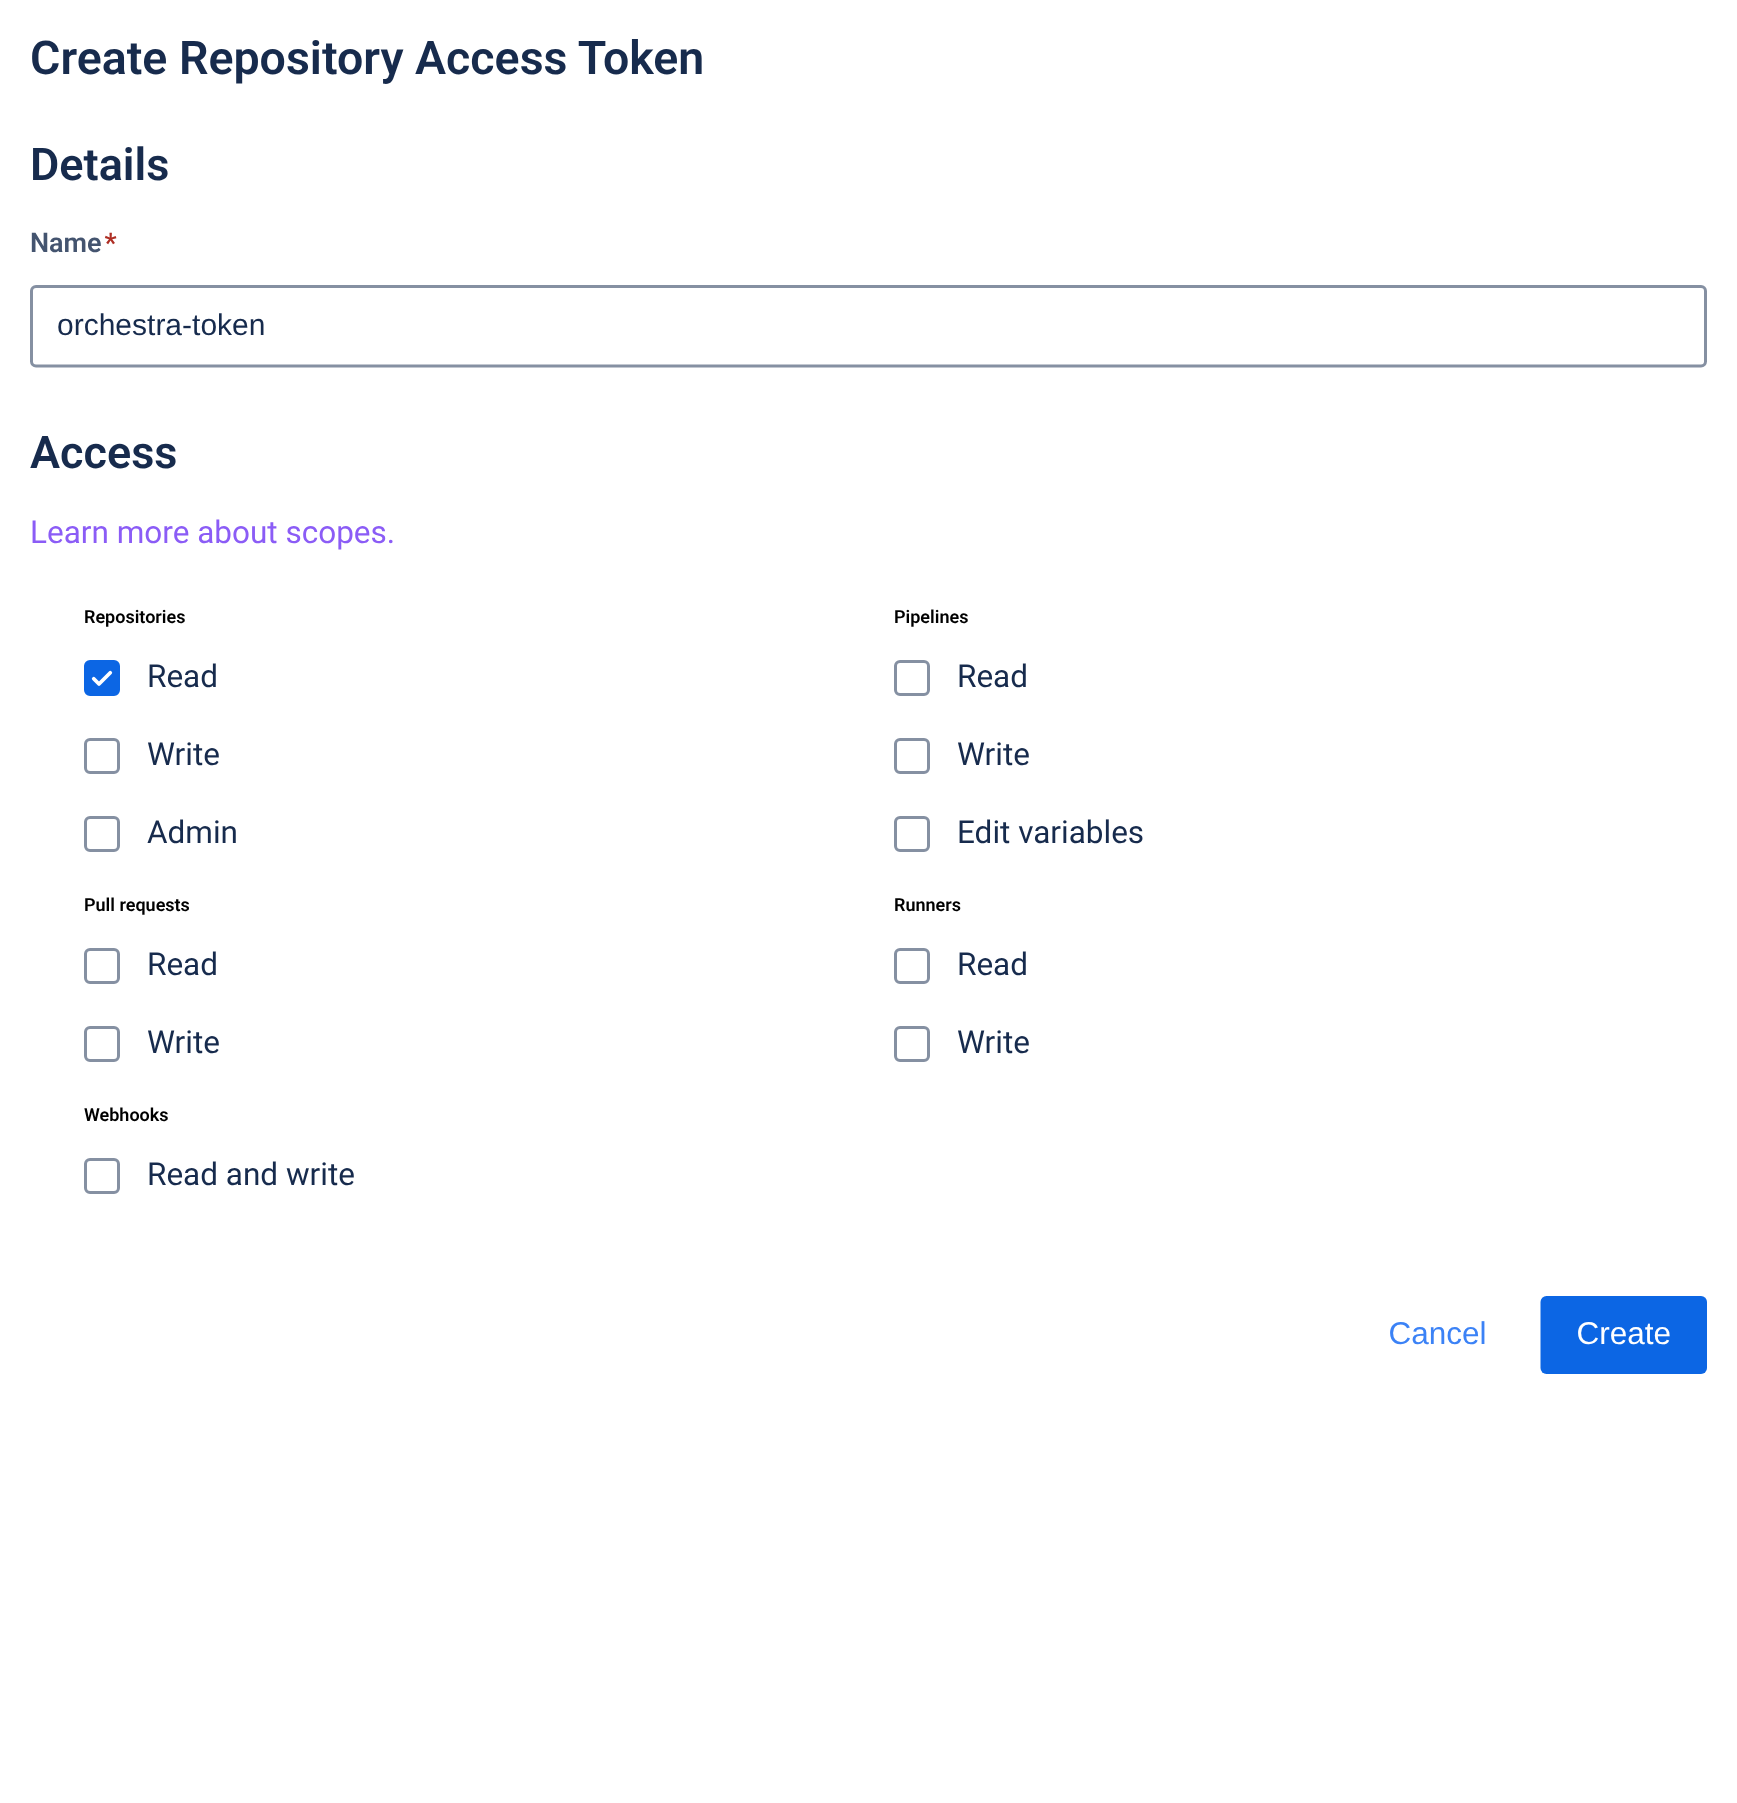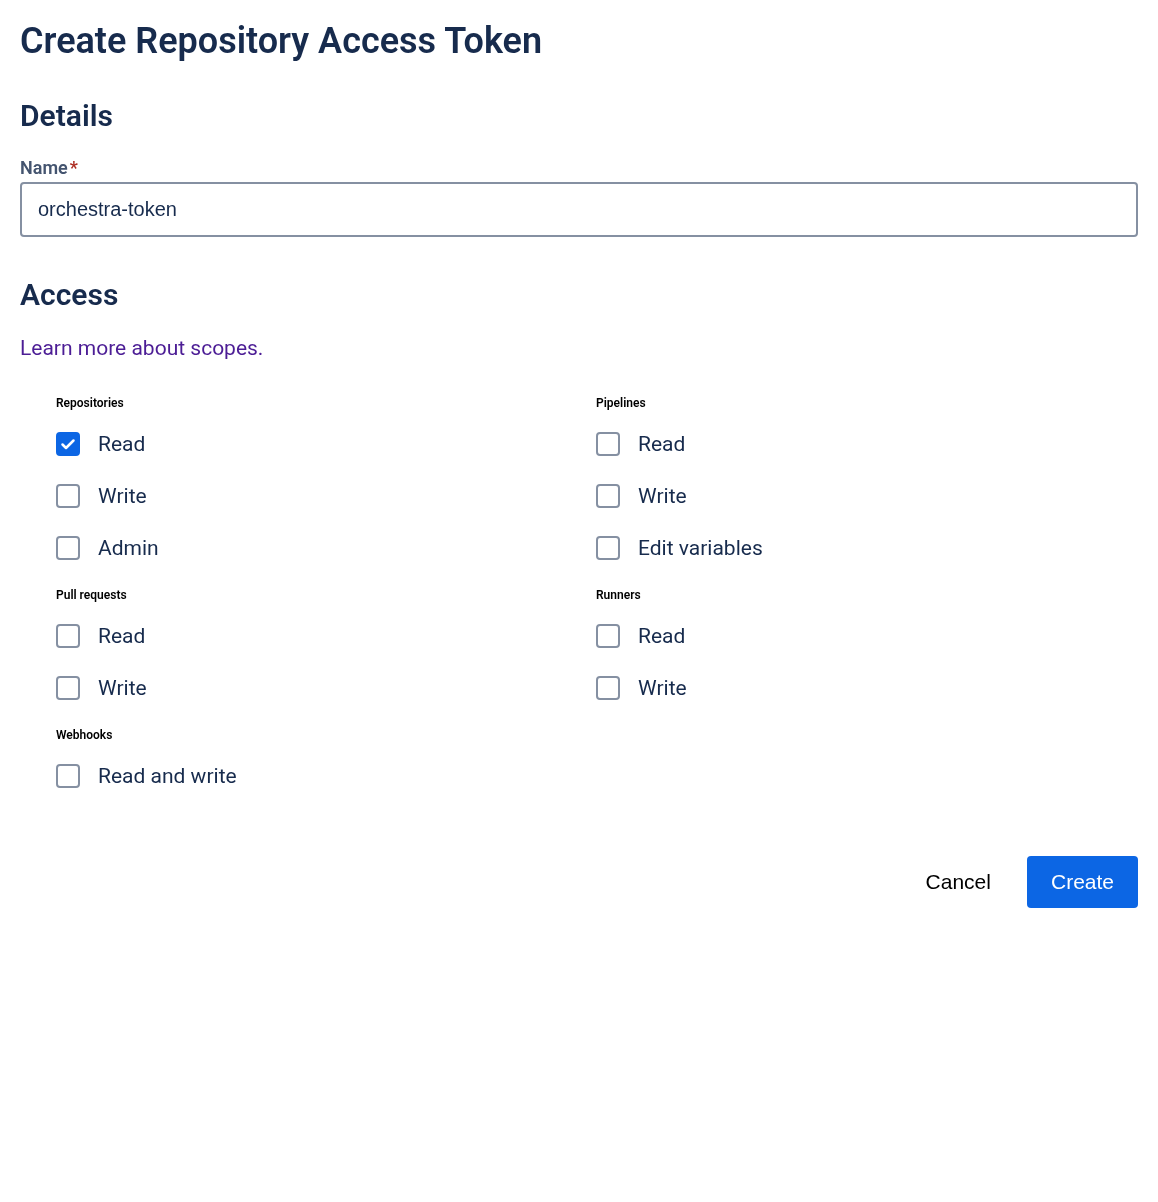--- a/index.html
+++ b/index.html
@@ -8,54 +8,54 @@
       padding: 0;
     }
     body {
       font-family: -apple-system, BlinkMacSystemFont, "Segoe UI", Roboto, "Helvetica Neue", Arial, sans-serif;
       color: #172B4D;
       background: #fff;
       padding: 20px;
       width: 1158px;
     }
     h1.page-title {
-      font-size: 36px;
+      font-size: 31px;
       font-weight: 600;
       color: #172B4D;
       margin-bottom: 36px;
     }
     h2.section-title {
       font-size: 30px;
       font-weight: 600;
       color: #172B4D;
       margin-bottom: 24px;
     }
     .field-label {
       font-size: 18px;
       font-weight: 600;
       color: #44546F;
-      margin-bottom: 4px;
+      margin-bottom: 17px;
       display: block;
     }
     .required-asterisk {
       color: #AE2E24;
       margin-left: 2px;
     }
     .text-input {
       width: 100%;
       padding: 14px 16px;
       font-size: 20px;
       color: #172B4D;
       border: 2px solid #8590A2;
       border-radius: 4px;
       outline: none;
       margin-bottom: 40px;
     }
     .link {
-      color: #4c1d95;
+      color: #8b5cf6;
       text-decoration: none;
       font-size: 21px;
       display: inline-block;
       margin-bottom: 36px;
       cursor: pointer;
     }
     .scopes-container {
       display: flex;
       gap: 60px;
       padding-left: 36px;
@@ -117,21 +117,21 @@
     }
     .btn {
       font-size: 21px;
       font-weight: 500;
       border-radius: 4px;
       cursor: pointer;
       border: none;
       background: transparent;
     }
     .btn-secondary {
-      color: #000000;
+      color: #3b82f6;
       padding: 12px 8px;
     }
     .btn-primary {
       background: #0C66E4;
       color: #fff;
       padding: 14px 24px;
     }
   </style>
 </head>
 <body>

